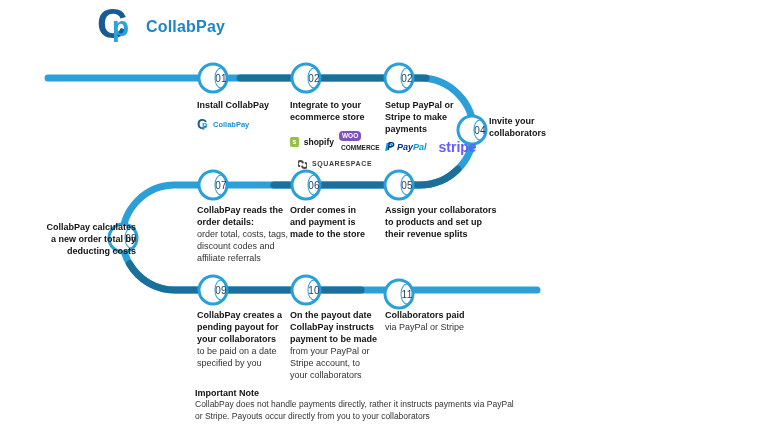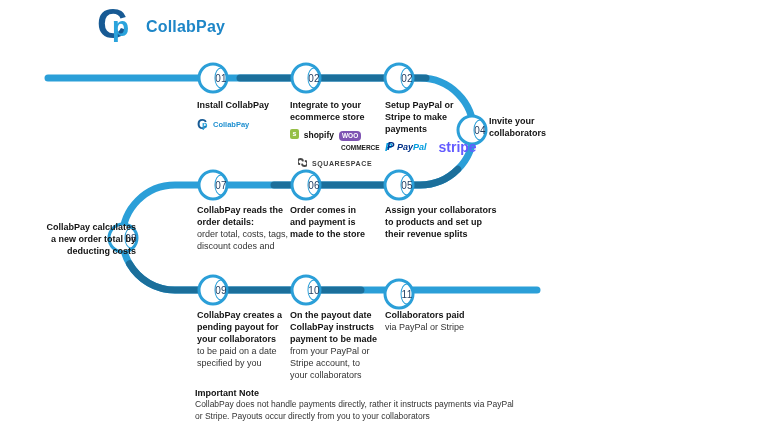--- a/index.html
+++ b/index.html
@@ -23,21 +23,21 @@
           border:3.5px solid #2b9fd8;border-radius:50%;display:flex;align-items:center;justify-content:center;}
   .circle-inner{width:19px;height:19px;border:1.5px solid #2b9fd8;border-radius:50%;
           display:flex;align-items:center;justify-content:center;
           font-size:10px;font-weight:400;color:#1d3a5f;letter-spacing:.2px;margin-left:16px;}
   
   .step-text{position:absolute;font-size:9px;line-height:12px;}
   .step-text .h{font-weight:800;color:#141414;white-space:nowrap;}
   .step-text .b{font-weight:400;color:#333;white-space:nowrap;}
   .right-align{text-align:right;margin-left:32px;}
   
-  .logo-row{display:flex;align-items:flex-start;gap:5px;margin-top:6px;}
+  .logo-row{display:flex;align-items:center;gap:5px;margin-top:6px;}
   .shopify-bag{display:inline-flex;align-items:center;justify-content:center;width:9px;height:10px;
       background:#95bf47;border-radius:2px;color:#fff;font-size:7px;font-weight:800;line-height:10px;}
   .shopify-word{font-size:8.5px;font-weight:800;color:#111;}
   .woo-badge{display:inline-block;background:#7f54b3;color:#fff;border-radius:4px;
       font-size:6.5px;font-weight:800;padding:1px 3px;line-height:8px;}
   .woo-word{font-size:6.5px;font-weight:800;color:#222;margin-left:2px;}
   .sq-word{font-size:7px;font-weight:700;color:#3d3d3d;letter-spacing:.6px;}
   .pp-icon{position:relative;width:9px;height:11px;display:inline-block;}
   .pp-icon .p1{position:absolute;left:0;top:0;font-size:11px;line-height:11px;font-weight:800;font-style:italic;color:#009cde;}
   .pp-icon .p2{position:absolute;left:2px;top:-1px;font-size:11px;line-height:11px;font-weight:800;font-style:italic;color:#003087;}
@@ -173,20 +173,21 @@
     <div class="h">Order comes in</div>
     <div class="h">and payment is</div>
     <div class="h">made to the store</div>
   </div>
 
   <div class="step-text" style="left:197px;top:204px;width:125px">
     <div class="h">CollabPay reads the</div>
     <div class="h">order details:</div>
     <div class="b">order total, costs, tags,</div>
     <div class="b">discount codes and</div>
+    <div class="b">affiliate referrals</div>
   </div>
 
   <div class="step-text right-align" style="left:0px;top:221px;width:104px">
     <div class="h">CollabPay calculates</div>
     <div class="h">a new order total by</div>
     <div class="h">deducting costs</div>
   </div>
 
   <div class="step-text" style="left:197px;top:309px;width:110px">
     <div class="h">CollabPay creates a</div>

